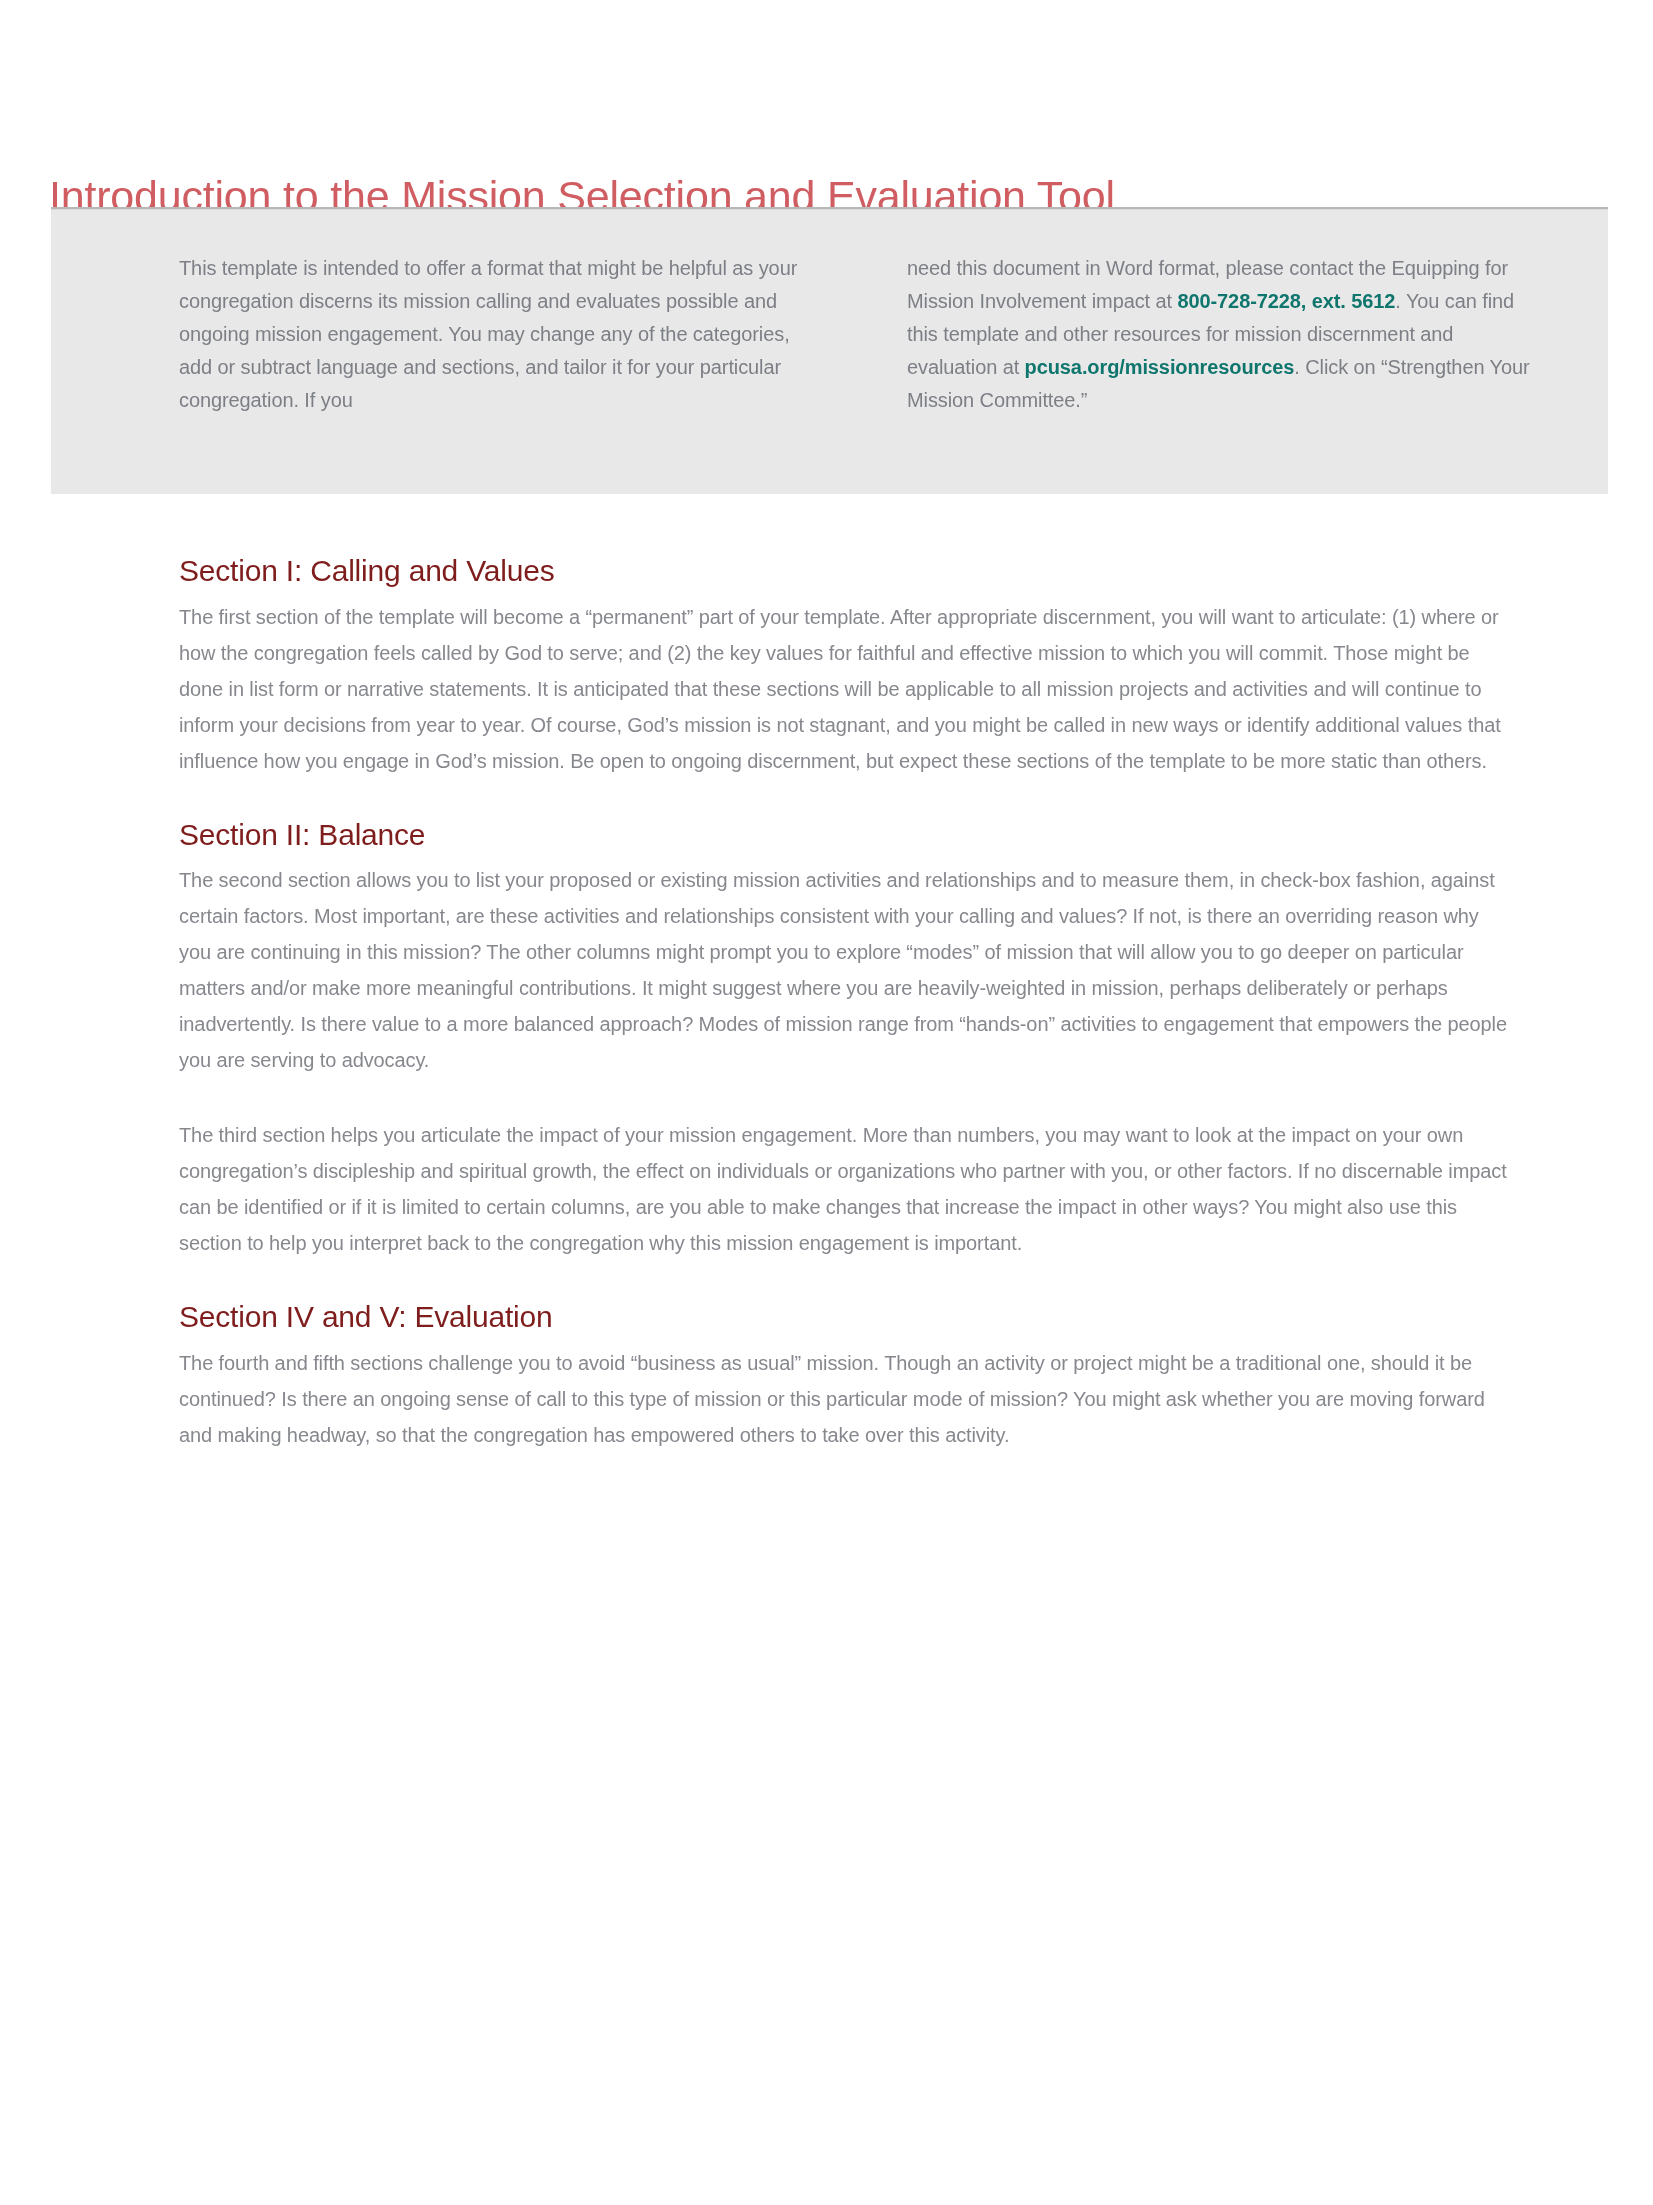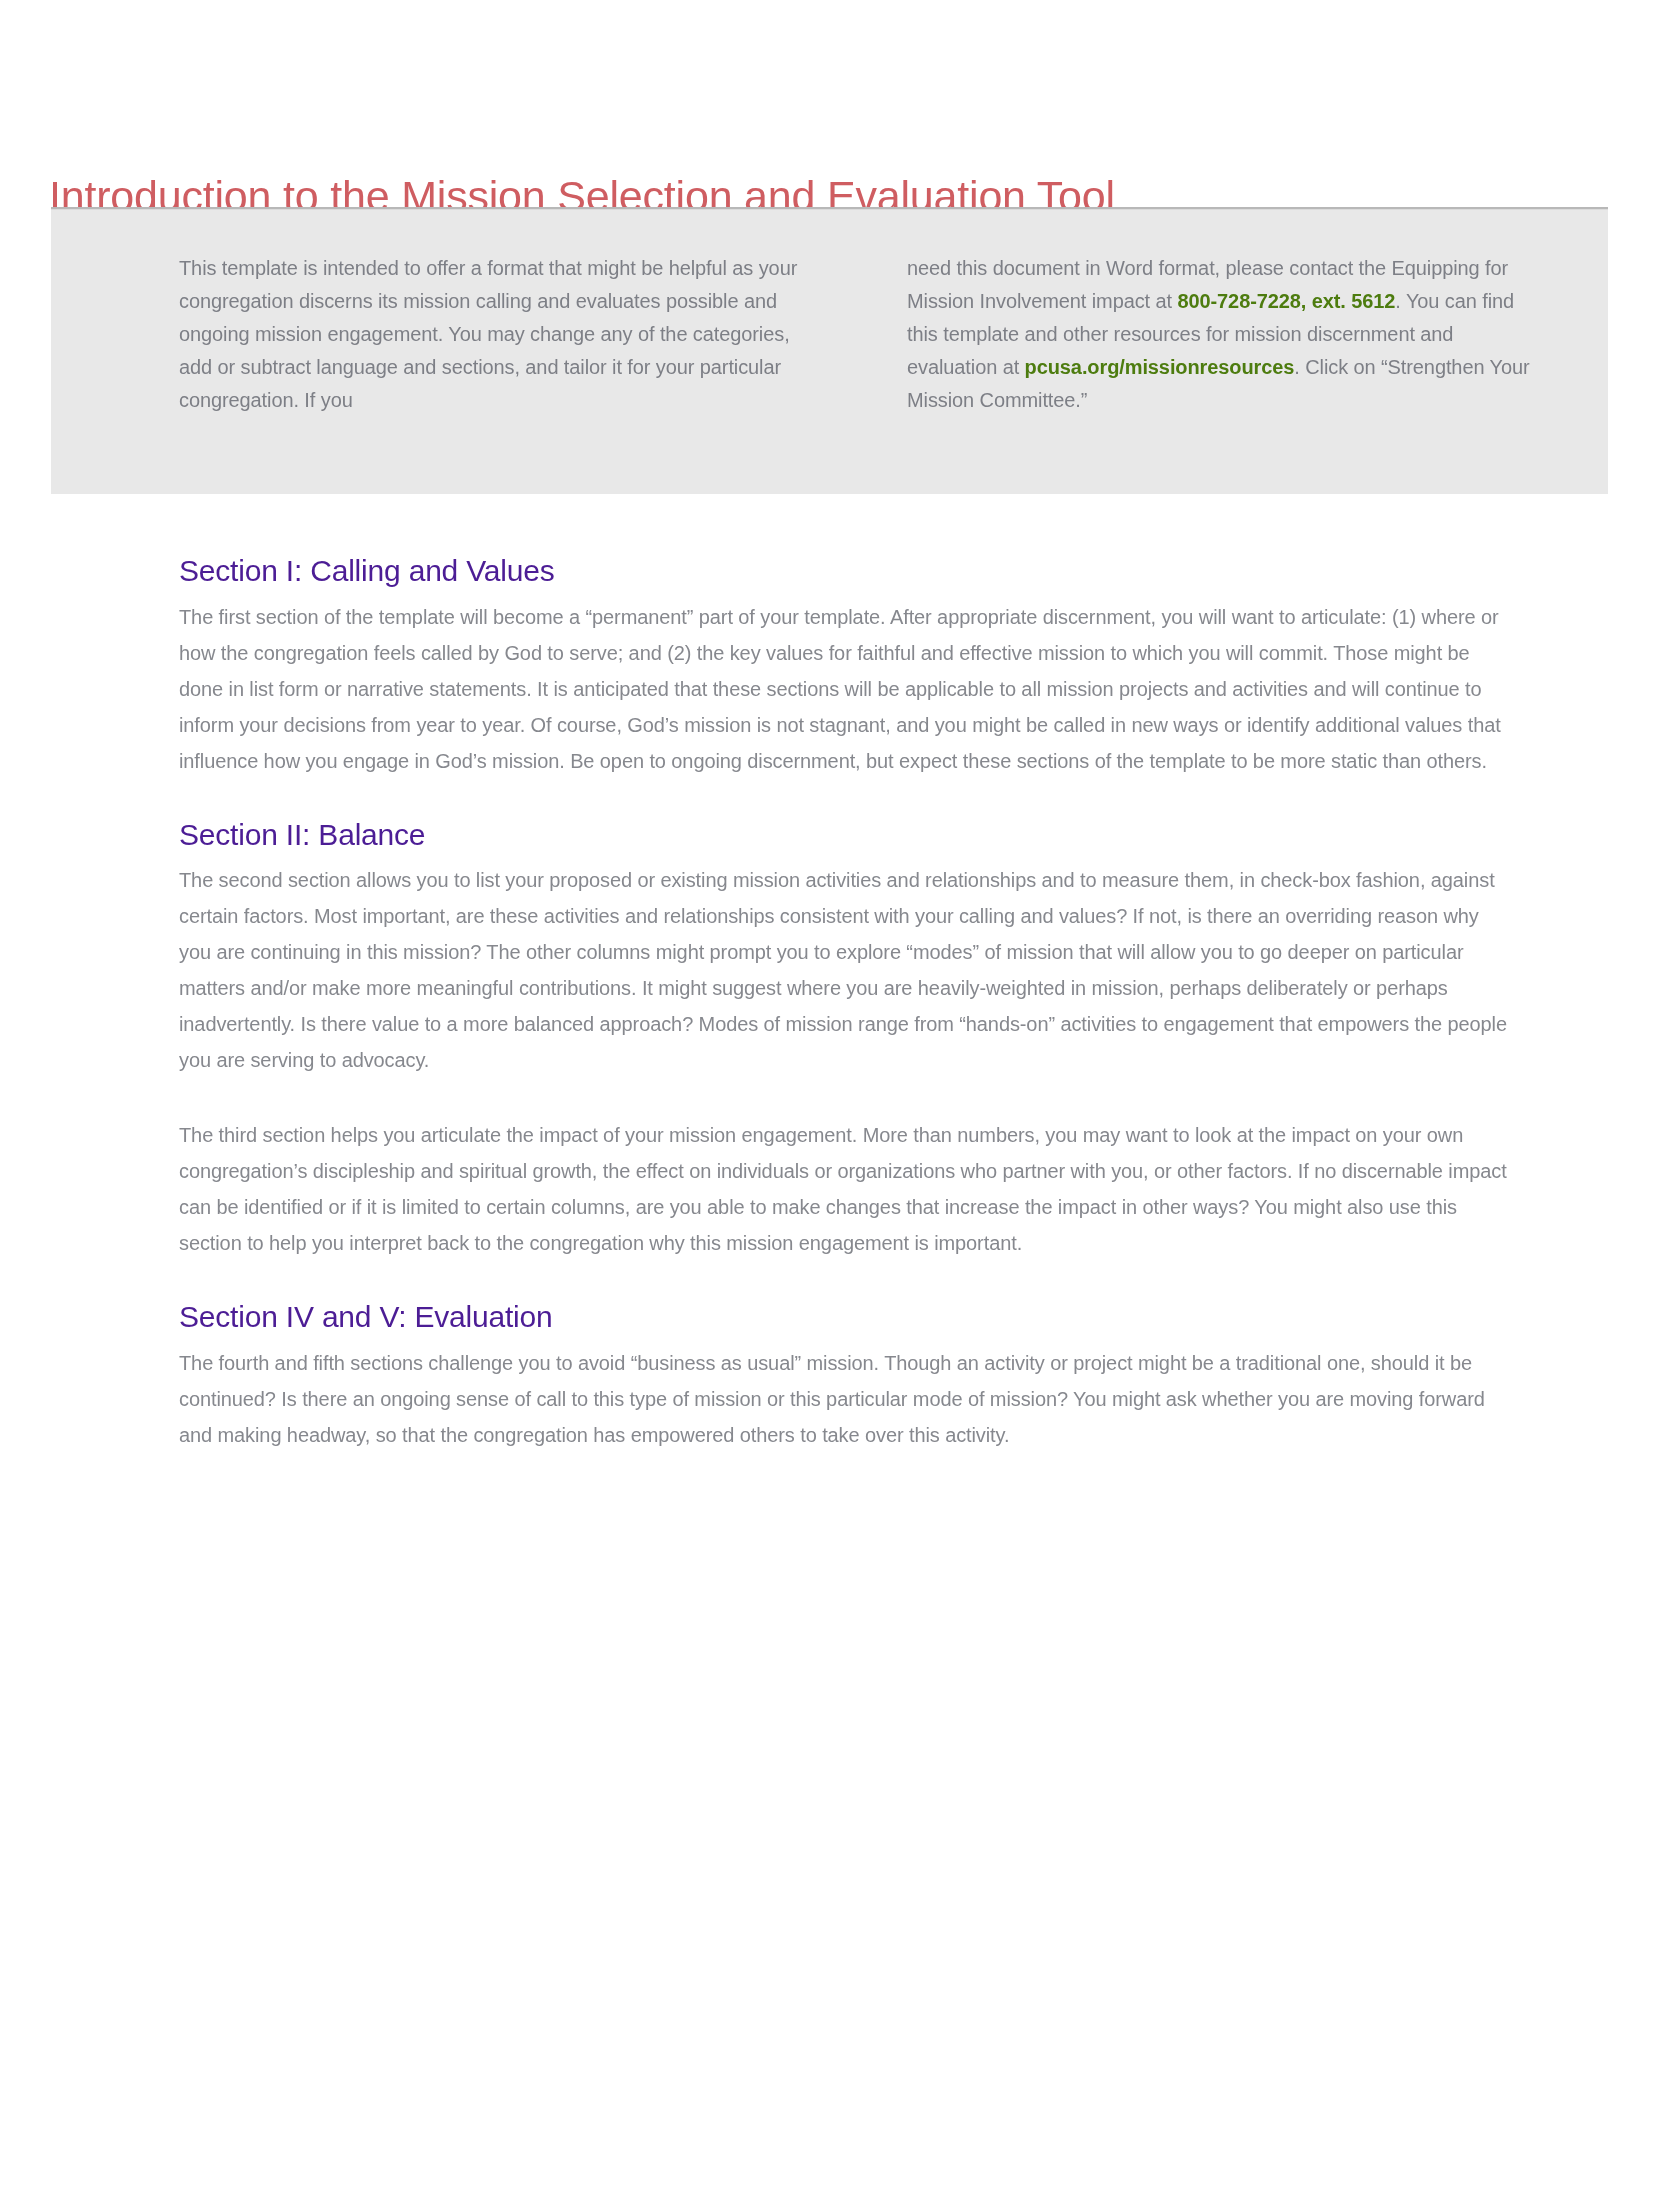--- a/index.html
+++ b/index.html
@@ -67,40 +67,40 @@
   .intro-col {
     width: 638px;
     font-size: 20px;
     line-height: 33px;
     color: #7d7f86;
     font-weight: 400;
     letter-spacing: -0.1px;
   }
   .intro-col b {
     font-weight: 700;
-    color: #4d7c0f;
+    color: #0f766e;
   }
 
   
   .sections {
     position: absolute;
     left: 179px;
     top: 542px;
     width: 1331px;
   }
   .section {
     margin-bottom: 35px;
   }
   .section:last-child { margin-bottom: 0; }
 
   .section-heading {
     font-size: 30px;
     font-weight: 400;
     line-height: 1.12;
-    color: #4c1d95;
+    color: #7f1d1d;
     margin: 0 0 11px 0;
     letter-spacing: -0.2px;
   }
   .section-body {
     font-size: 20px;
     line-height: 36px;
     color: #86888e;
     font-weight: 400;
     letter-spacing: -0.1px;
     margin: 0;

